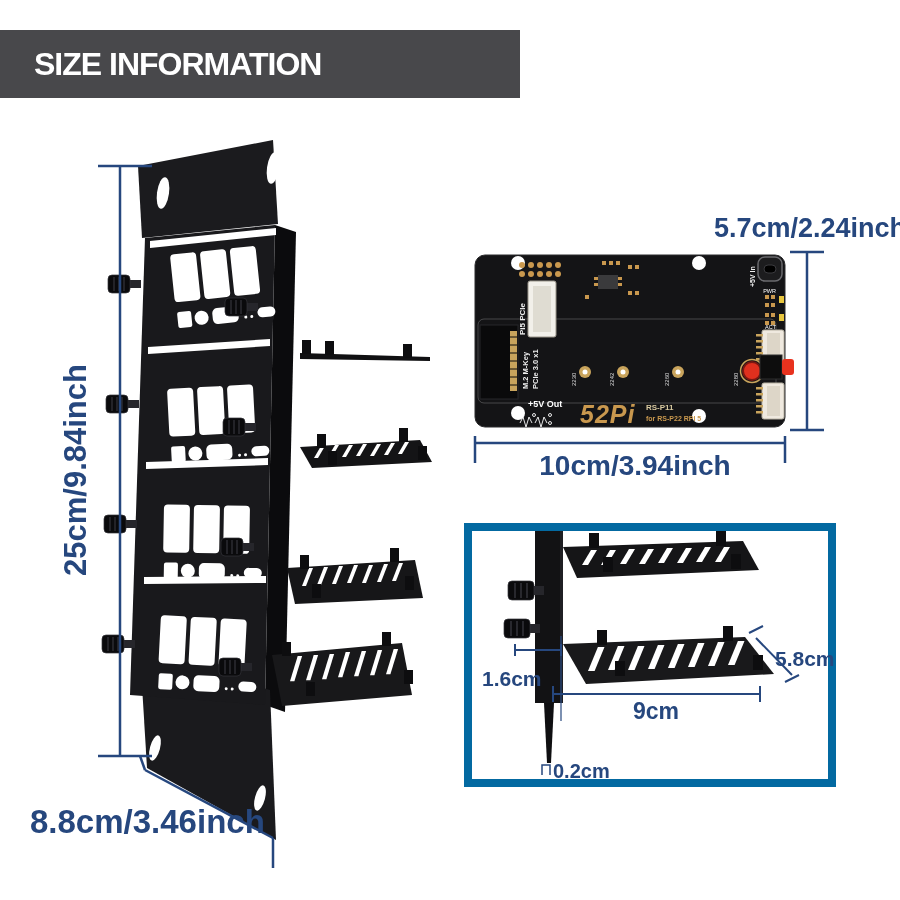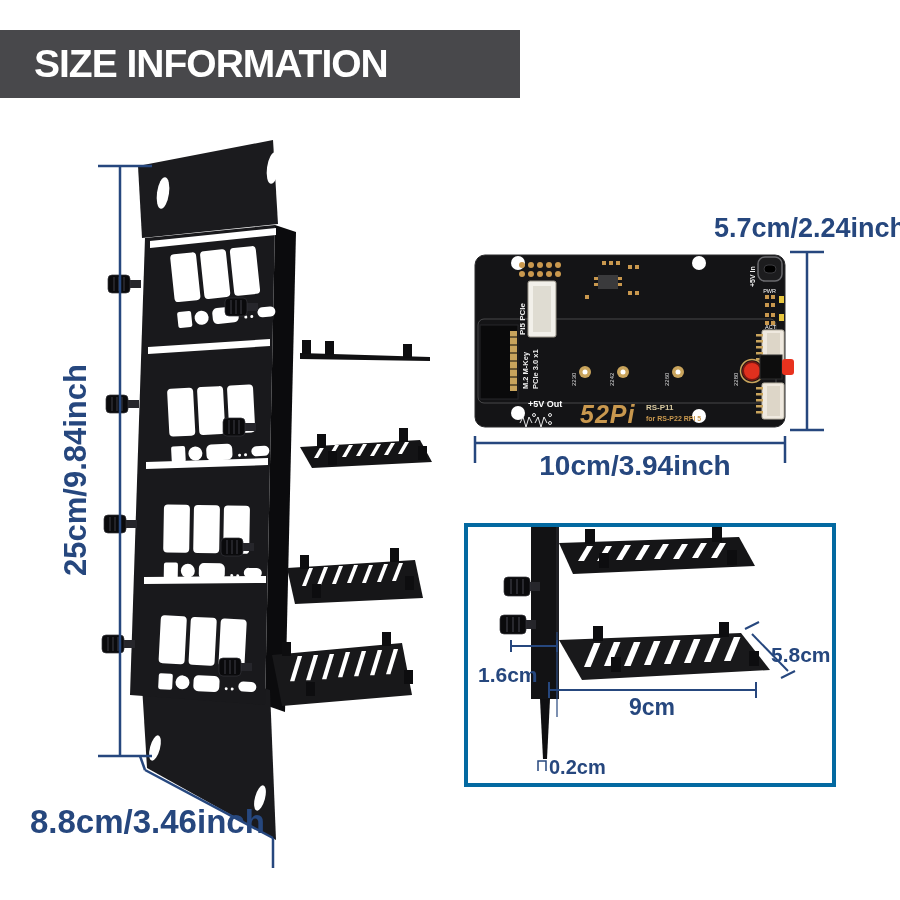--- a/index.html
+++ b/index.html
@@ -1,25 +1,25 @@
 <!DOCTYPE html>
 <html><head>
 <meta charset="utf-8">
 <style>
   html,body{margin:0;padding:0;background:#fff;}
   body{width:900px;height:900px;position:relative;overflow:hidden;
        font-family:"Liberation Sans",sans-serif;}
   .title-bar{position:absolute;left:0;top:30px;width:520px;height:68px;
        background:#48484b;color:#fff;display:flex;align-items:center;
-       padding-left:34px;box-sizing:border-box;font-size:39px;font-weight:bold;
+       padding-left:34px;box-sizing:border-box;font-size:32px;font-weight:bold;
        letter-spacing:-1px;}
   svg text{font-family:"Liberation Sans",sans-serif;}
   .dim{fill:#26477e;font-weight:bold;}
   .inset-box{position:absolute;left:464px;top:523px;width:372px;height:264px;
-       border:4px solid #0369a1;box-sizing:border-box;background:#fff;}
+       border:8px solid #0369a1;box-sizing:border-box;background:#fff;}
   .abs{position:absolute;}
 </style>
 </head>
 <body>
 
 <div class="title-bar">SIZE INFORMATION</div>
 
 <svg class="abs" style="left:20px;top:110px;" width="430" height="770" viewBox="0 0 430 770">
   <defs>
     <g id="slot">

